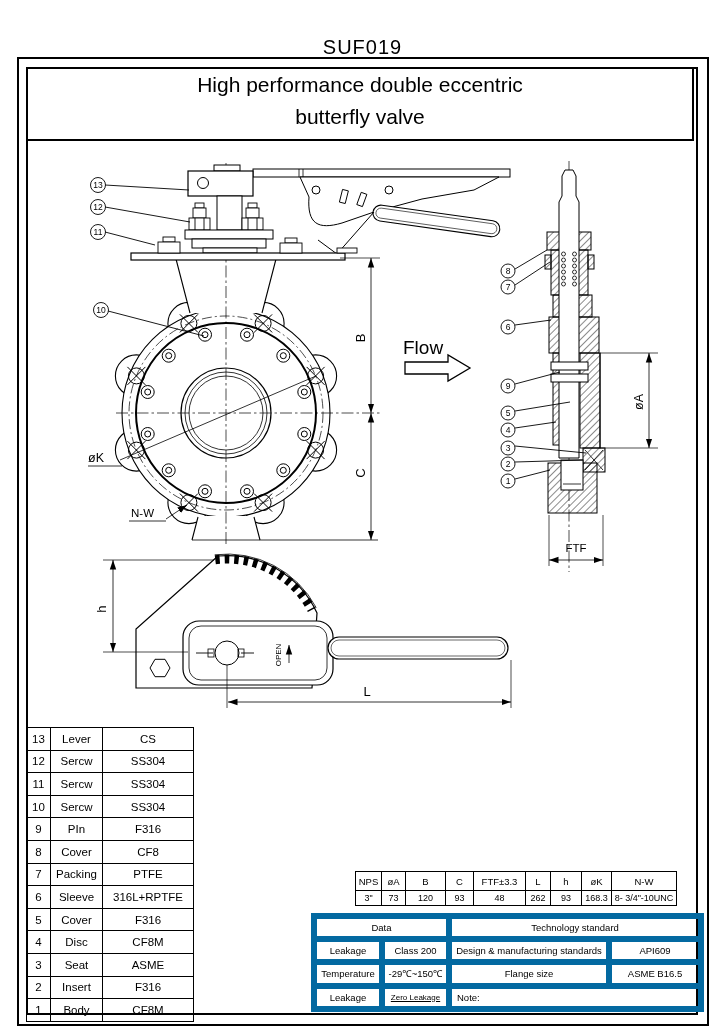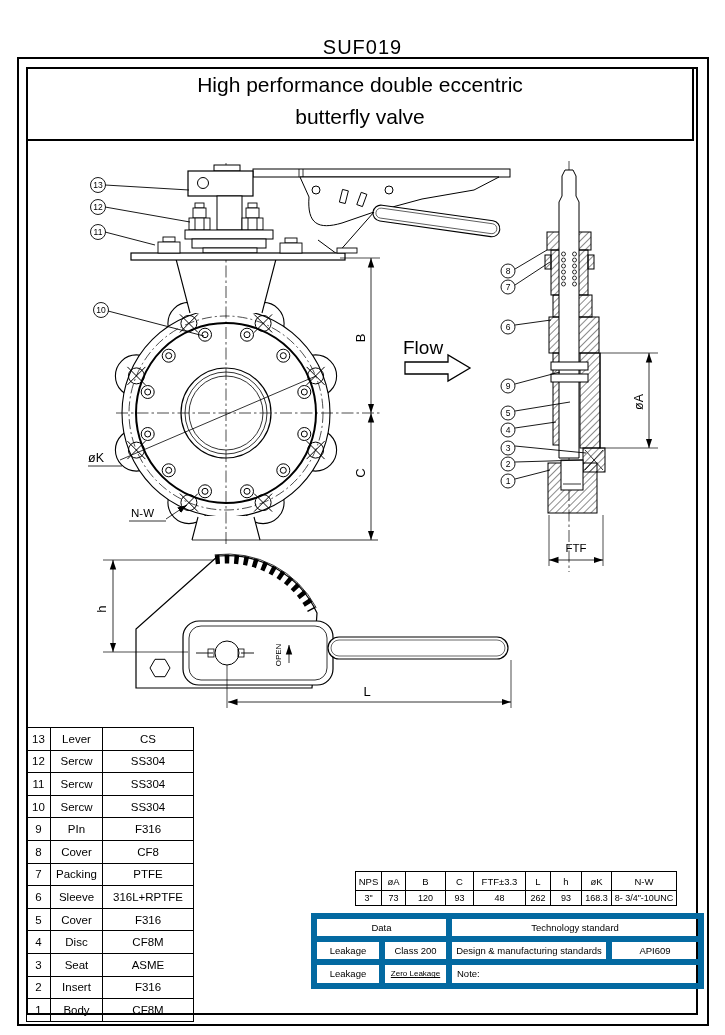--- a/index.html
+++ b/index.html
@@ -460,18 +460,24 @@
       <td colspan="2">Data</td>
       <td colspan="2">Technology standard</td>
     </tr>
     <tr>
       <td>Leakage</td>
       <td>Class 200</td>
       <td>Design &amp; manufacturing standards</td>
       <td>API609</td>
     </tr>
     <tr>
+      <td>Temperature</td>
+      <td>-29℃~150℃</td>
+      <td>Flange  size</td>
+      <td>ASME B16.5</td>
+    </tr>
+    <tr>
       <td>Leakage</td>
       <td class="small-cell">Zero Leakage</td>
       <td colspan="2" class="note-cell">Note:</td>
     </tr>
   </tbody>
 </table>
 
 </body></html>

